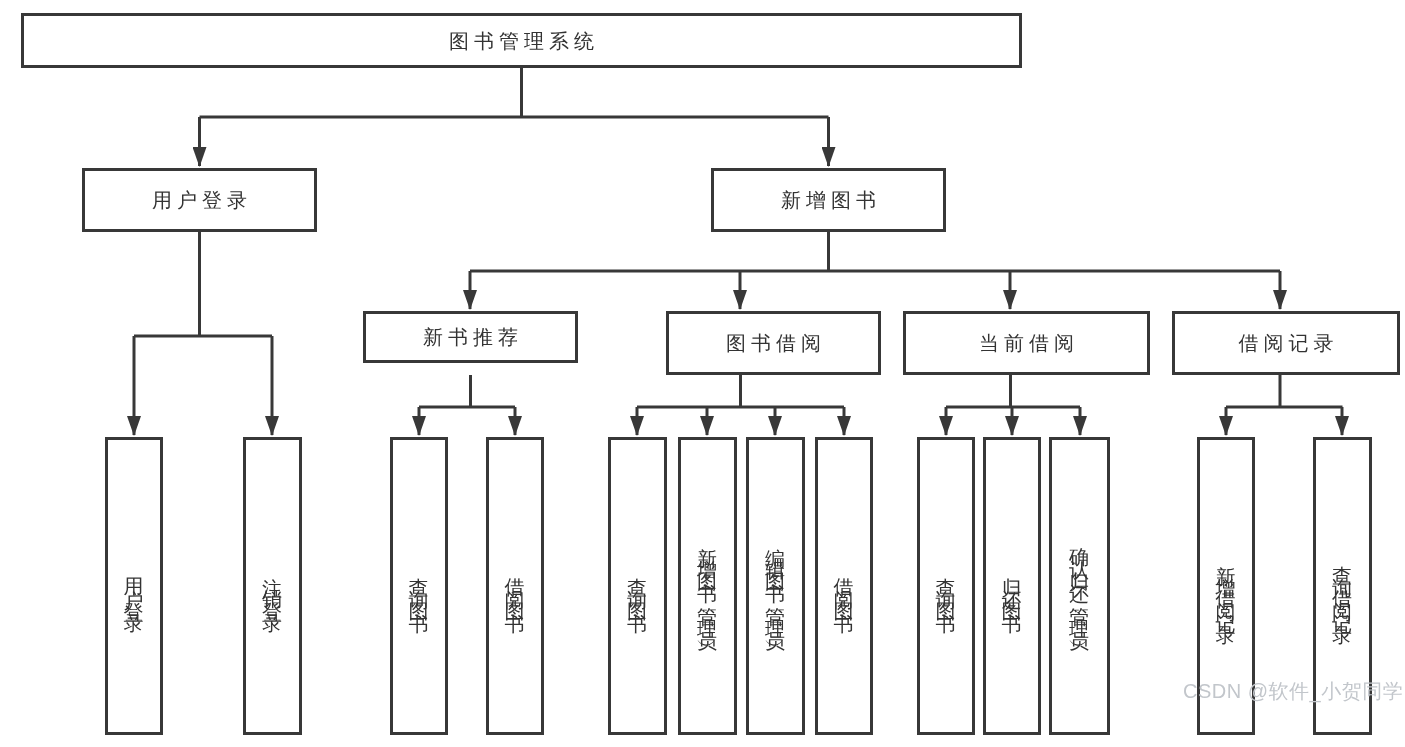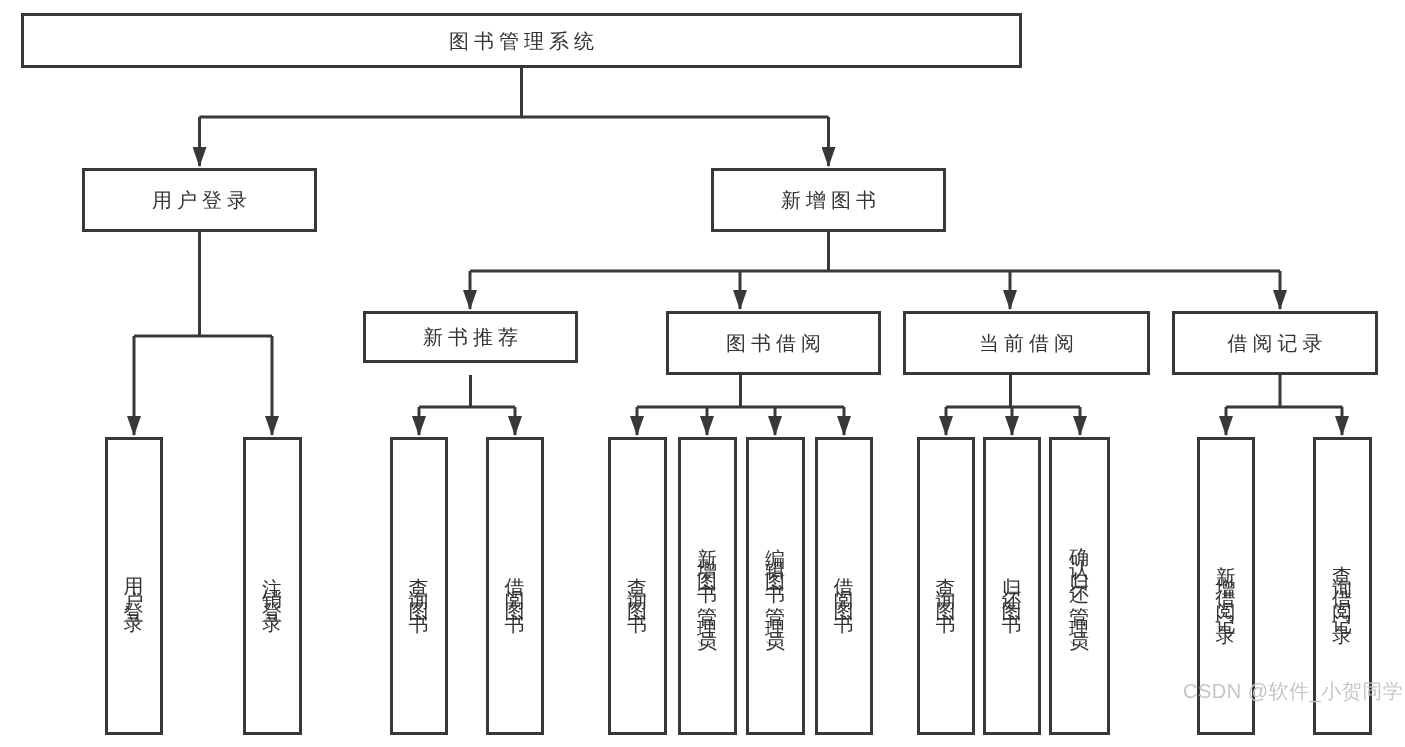--- a/index.html
+++ b/index.html
@@ -126,21 +126,21 @@
 
   <div class="node h-node" style="left:363px; top:311px; width:215px; height:52px;">
     <span>新书推荐</span>
   </div>
   <div class="node h-node" style="left:633px; top:311px; width:215px; height:64px;margin-left:33px;">
     <span>图书借阅</span>
   </div>
   <div class="node h-node" style="left:903px; top:311px; width:247px; height:64px;">
     <span>当前借阅</span>
   </div>
-  <div class="node h-node" style="left:1172px; top:311px; width:206px; height:64px;">
+  <div class="node h-node" style="left:1172px; top:311px; width:228px; height:64px;">
     <span>借阅记录</span>
   </div>
 
   <div class="node v-node" style="left:105px; top:437px; width:58px; height:298px;">
     <span>用户登录</span>
   </div>
   <div class="node v-node" style="left:243px; top:437px; width:59px; height:298px;">
     <span>注销登录</span>
   </div>
 

